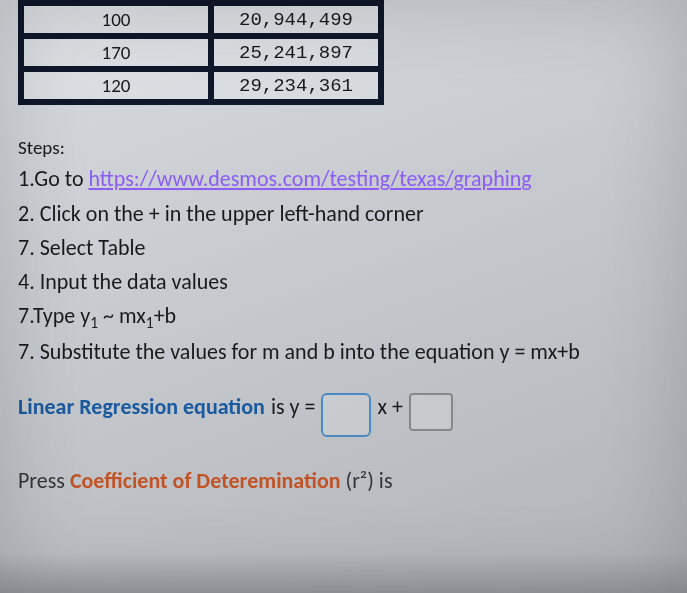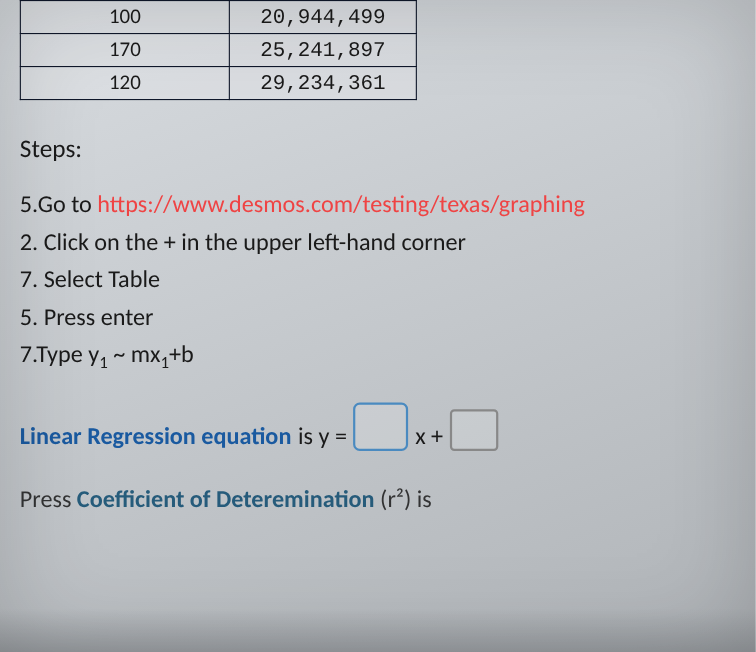--- a/index.html
+++ b/index.html
@@ -12,50 +12,50 @@
       padding: 0 18px 0 18px;
       overflow: hidden;
       position: relative;
     }
     table {
       border-collapse: collapse;
       margin-left: 0px;
       background: rgba(240,240,242,0.3);
     }
     td {
-      border: 1px solid #0f172a;
+      border: 6px solid #0f172a;
       padding: 2px 0;
       text-align: center;
       font-size: 19px;
       height: 30px;
     }
     td.col-a { width: 190px; }
     td.col-b { width: 170px; font-family: Liberation Mono, monospace; }
     .steps-block { margin-top: 28px; font-size: 22px; line-height: 1.55; }
-    .steps-head { font-size: 23px; margin-bottom: 14px; }
-    .link { color: #ef4444; }
+    .steps-head { font-size: 19px; margin-bottom: 0; }
+    .link { color: #8b5cf6; text-decoration: underline; }
     .sub { font-size: 0.7em; vertical-align: sub; }
-    .lr-line { margin-top: 24px; font-size: 22px; display: flex; align-items: flex-end; flex-wrap: wrap; gap: 6px; }
+    .lr-line { margin-top: 24px; font-size: 22px; display: flex; align-items: flex-start; flex-wrap: wrap; gap: 6px; }
     .lr-label { color: #1a5aa0; font-weight: 600; }
     .box {
       display: inline-block;
       width: 50px; height: 44px;
       border: 2px solid #4a8ac0;
       border-radius: 6px;
       background: rgba(255,255,255,0.15);
       vertical-align: middle;
     }
     .box.small { border-color:#888; width:44px; height:38px; border-radius:4px;}
     .coef-line {
       margin-top: 30px;
       font-size: 22px;
       opacity: 0.85;
       filter: blur(0.6px);
     }
-    .coef-red { color: #0c4a6e; font-weight: 600; }
+    .coef-red { color: #c2410c; font-weight: 600; }
     .fade-bottom {
       position: absolute;
       left: 0; right: 0; bottom: 0;
       height: 40px;
       background: linear-gradient(to bottom, rgba(176,180,184,0) 0%, rgba(150,154,158,0.9) 100%);
       pointer-events: none;
     }
     .vignette {
       position: absolute;
       inset: 0;
@@ -79,28 +79,29 @@
   <tr>
     <td class="col-a">120</td>
     <td class="col-b">29,234,361</td>
   </tr>
 </tbody>
   </table>
 
 <div class="steps-block">
   <div class="steps-head">Steps:</div>
   <div>
-    <span>5.Go to </span><span class="link">https://www.desmos.com/testing/texas/graphing</span>
+    <span>1.Go to </span><span class="link">https://www.desmos.com/testing/texas/graphing</span>
   </div>
   <div>2. Click on the + in the upper left-hand corner</div>
   <div>7. Select Table</div>
-  <div>5. Press enter</div>
+  <div>4. Input the data values</div>
   <div>
     <span>7.Type y</span><span class="sub">1</span><span> ~ mx</span><span class="sub">1</span><span>+b</span>
   </div>
+  <div>7. Substitute the values for m and b into the equation y = mx+b</div>
 </div>
 
 <div class="lr-line">
   <span class="lr-label">Linear Regression equation</span>
   <span> is y = </span>
   <span class="box"></span>
   <span> x + </span>
   <span class="box small"></span>
 </div>
 

